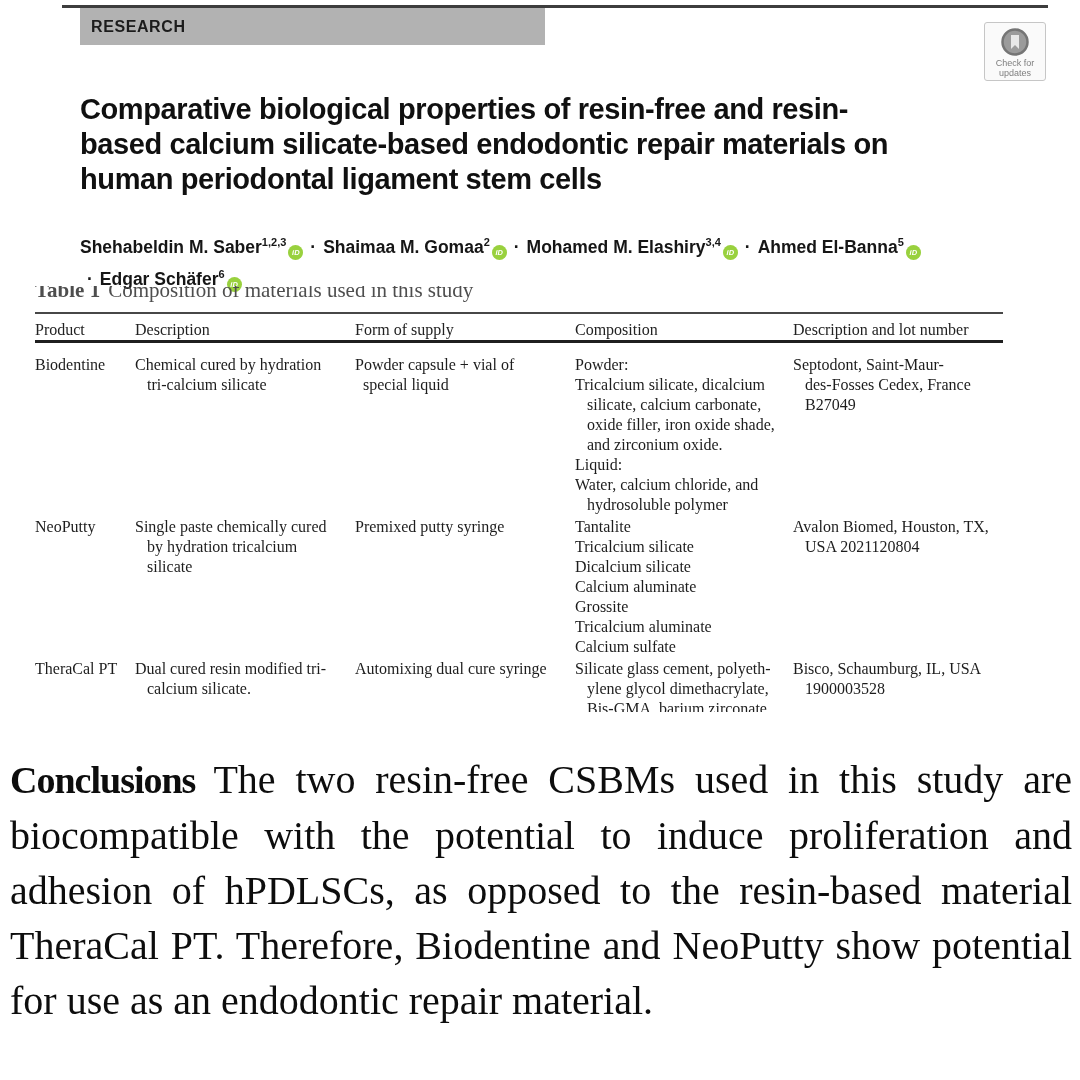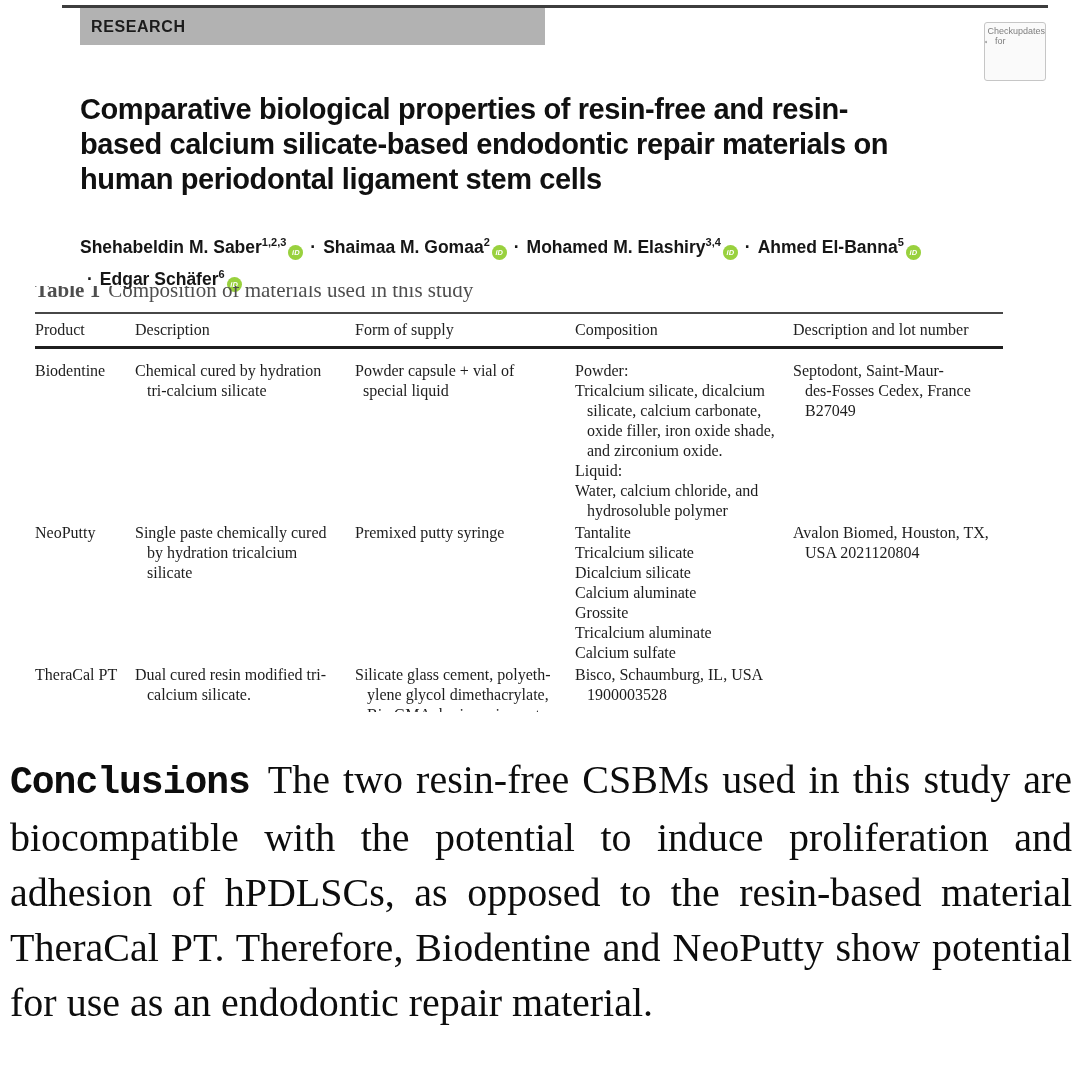--- a/index.html
+++ b/index.html
@@ -15,22 +15,22 @@
     font-family:"Liberation Sans",sans-serif;color:var(--ink);
   }
   .top-rule{position:absolute;left:62px;top:5px;width:986px;height:3px;background:var(--rule-dark);}
   .kicker-bar{
     position:absolute;left:80px;top:8px;width:465px;height:37px;background:var(--kicker-gray);
     display:flex;align-items:center;padding-left:11px;
   }
   .kicker-bar span{font-size:16px;font-weight:700;letter-spacing:.6px;color:#1c1c1c;}
   .check-badge{
     position:absolute;left:984px;top:22px;width:62px;height:59px;background:#fafafa;
-    border:1px solid #c6c6c6;border-radius:3px;display:flex;flex-direction:row;
-    justify-content:flex-start;padding-top:3px;cursor:pointer;
+    border:1px solid #c6c6c6;border-radius:3px;display:flex;flex-direction:column;
+    align-items:center;justify-content:flex-start;padding-top:3px;cursor:pointer;
   }
   .check-badge .txt{font-size:9px;line-height:10px;color:#7e7e7e;text-align:center;}
   .title{
     position:absolute;left:80px;top:92px;width:840px;
     font-size:29px;line-height:35px;font-weight:700;letter-spacing:-.4px;color:#101010;
   }
   .authors{
     position:absolute;left:80px;top:229px;width:884px;
     font-size:17.5px;line-height:27px;font-weight:700;color:#161616;
   }
@@ -45,33 +45,33 @@
   
   .tablewrap{
     position:absolute;left:35px;top:286px;width:968px;height:426px;overflow:hidden;
     font-family:"Liberation Serif",serif;color:#1d1d1d;
   }
   .t-caption{height:16px;overflow:hidden;}
   .t-caption-inner{display:block;margin-top:-8px;font-size:21px;color:#4e4e4e;}
   .cap-label{font-weight:700;margin-right:8px;}
   .rule-top{margin-top:10px;border-top:2px solid #474747;}
   .t-grid{display:grid;grid-template-columns:100px 220px 220px 218px 210px;}
-  .t-header{padding-top:7px;padding-bottom:7px;font-size:16px;color:#222;}
+  .t-header{padding-top:7px;padding-bottom:1px;font-size:16px;color:#222;}
   .rule-mid{border-top:3px solid #1f1f1f;}
   .t-row{padding-top:2px;font-size:16px;line-height:20px;}
   .t-row:first-child{padding-top:12px;}
   .cell{white-space:pre;}
   
   .conclusions{
     position:absolute;left:10px;top:752px;width:1062px;
     font-family:"Liberation Serif",serif;font-size:40px;line-height:55px;
     text-align:justify;color:#0d0d0d;
   }
   .c-label{
-    font-family:Liberation Mono, monospace;font-weight:700;font-size:38px;
+    font-family:Liberation Serif, serif;font-weight:700;font-size:38px;
     letter-spacing:-1px;margin-right:18px;
   }
 </style>
 </head>
 <body>
 
 <div class="page">
 
   <div class="top-rule"></div>
 
@@ -139,20 +139,21 @@
 Grossite
 Tricalcium aluminate
 Calcium sulfate</div>
           <div class="cell">Avalon Biomed, Houston, TX,
    USA 2021120804</div>
         </div>
         <div class="t-grid t-row">
           <div class="cell">TheraCal PT</div>
           <div class="cell">Dual cured resin modified tri-
    calcium silicate.</div>
+          <div class="cell">Automixing dual cure syringe</div>
           <div class="cell">Silicate glass cement, polyeth-
    ylene glycol dimethacrylate,
    Bis-GMA, barium zirconate</div>
           <div class="cell">Bisco, Schaumburg, IL, USA
    1900003528</div>
         </div>
       </div>
   </div>
 
   <p class="conclusions">

